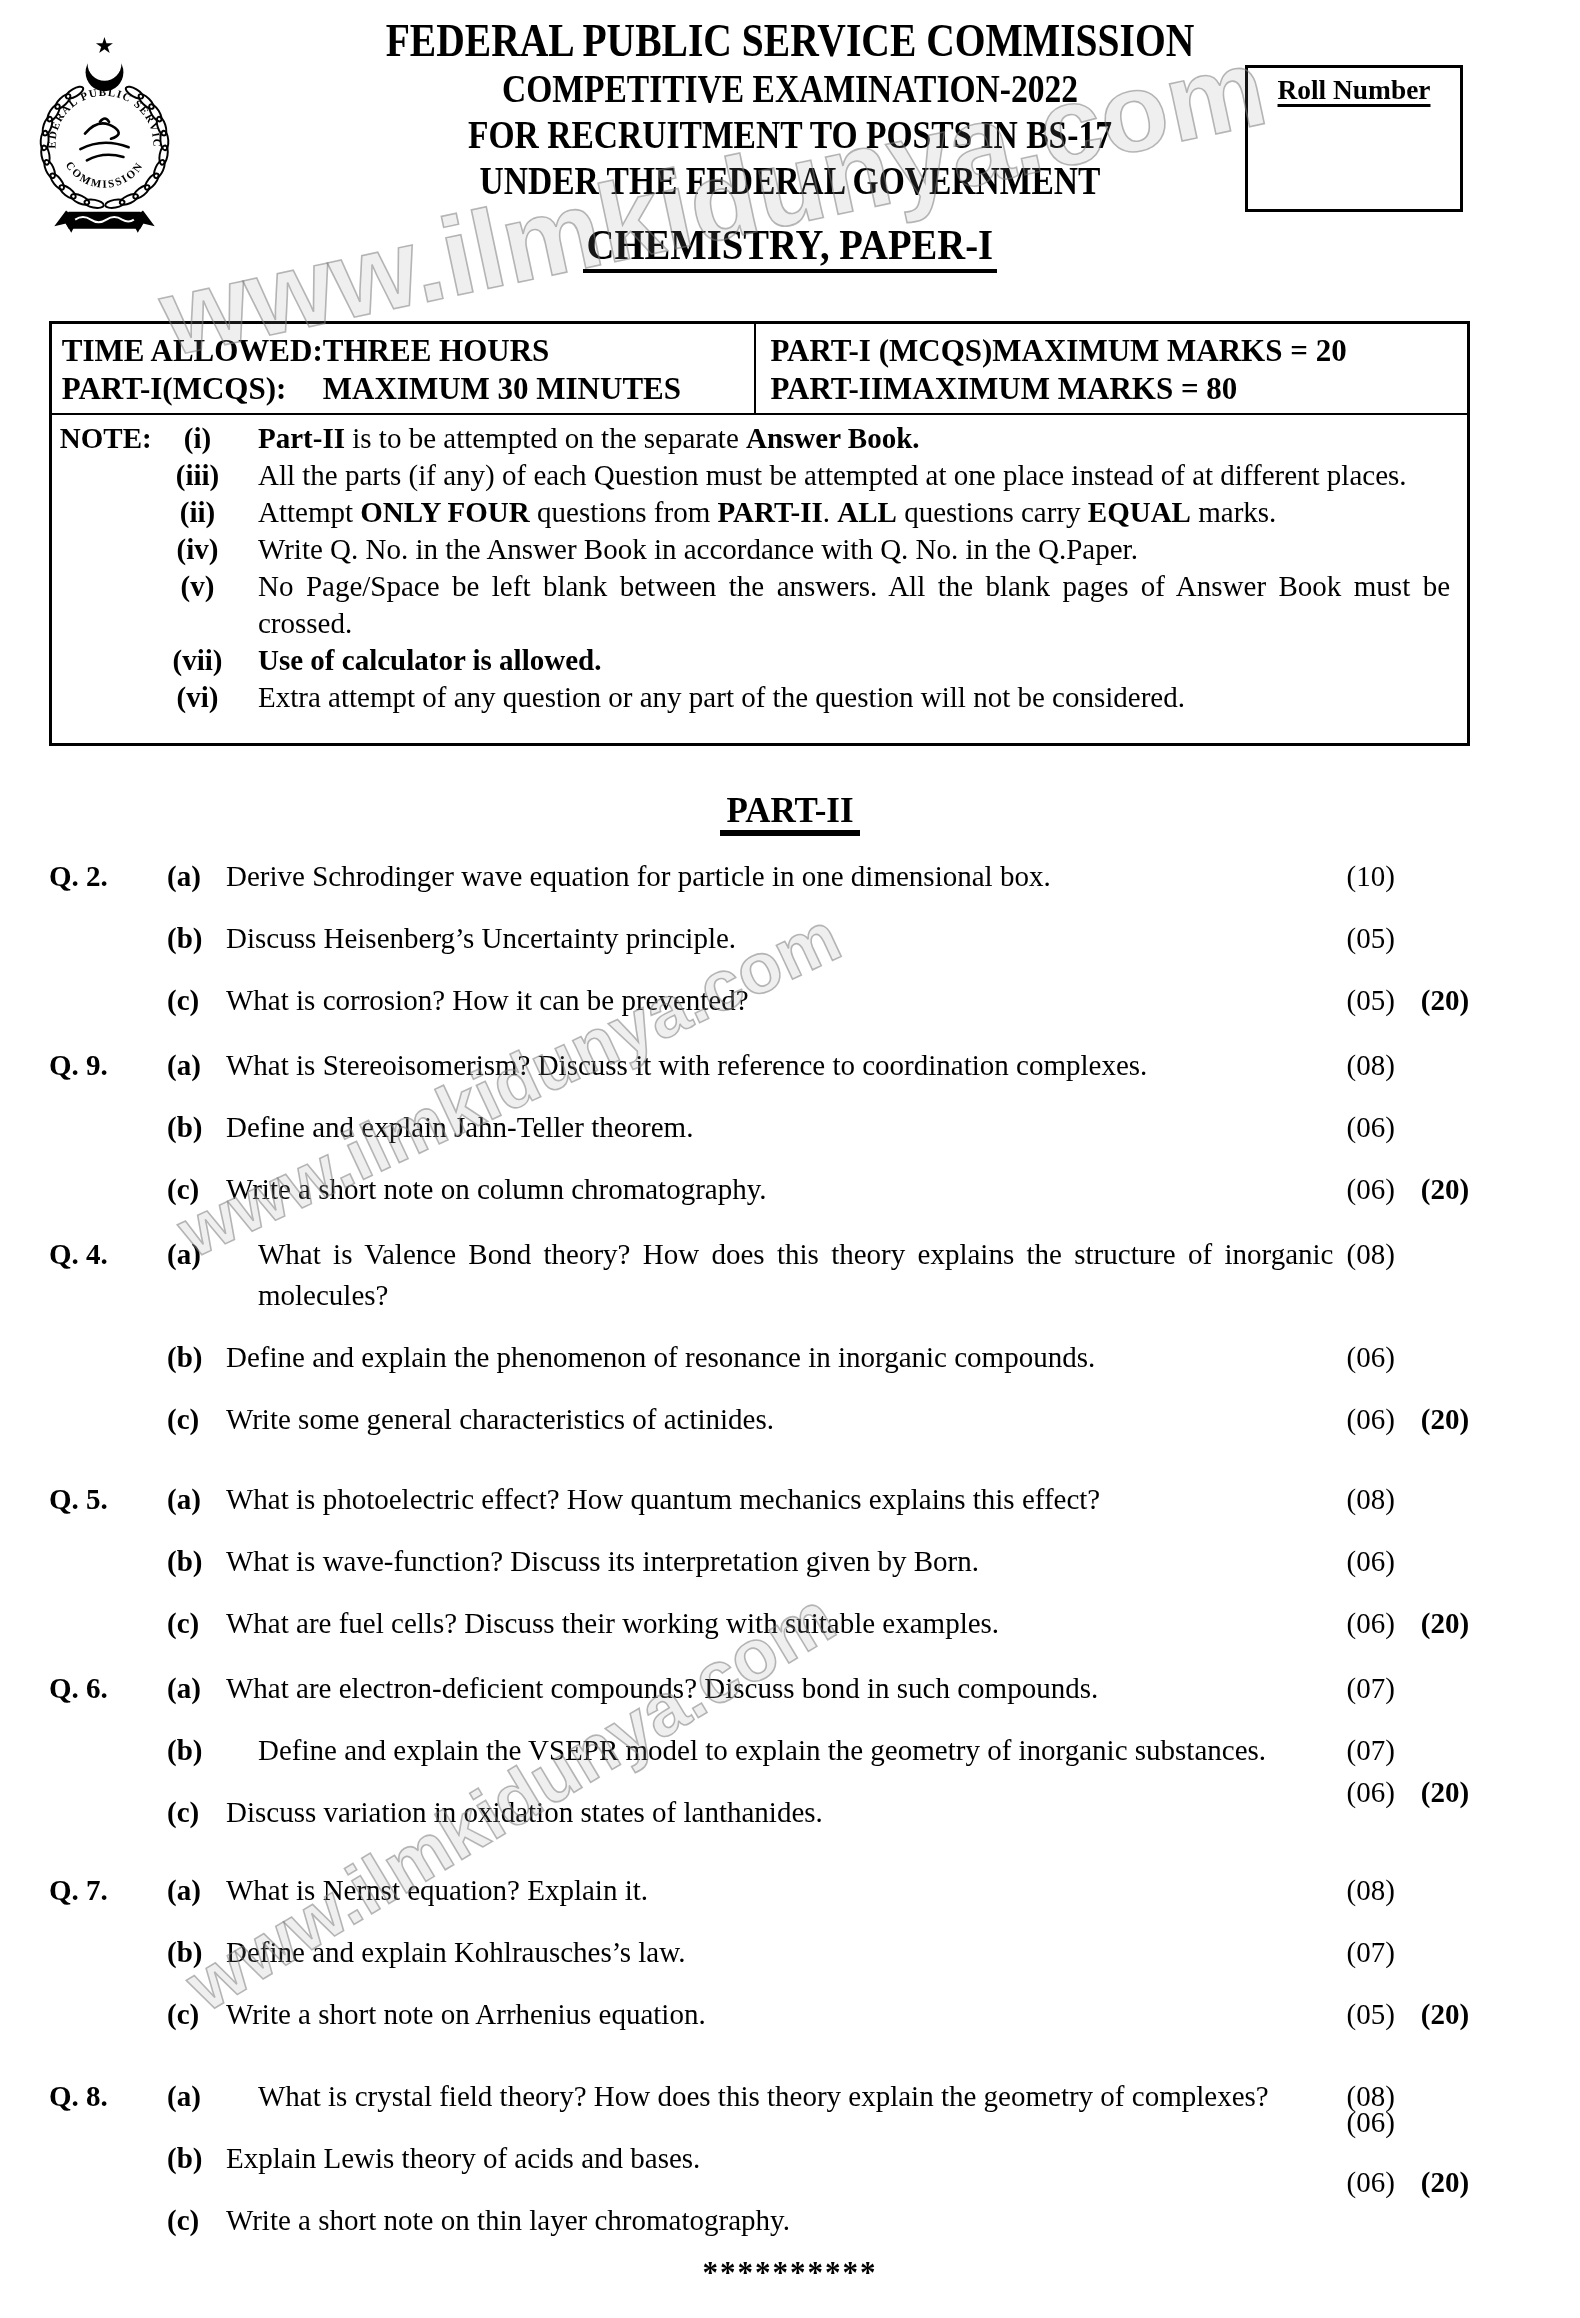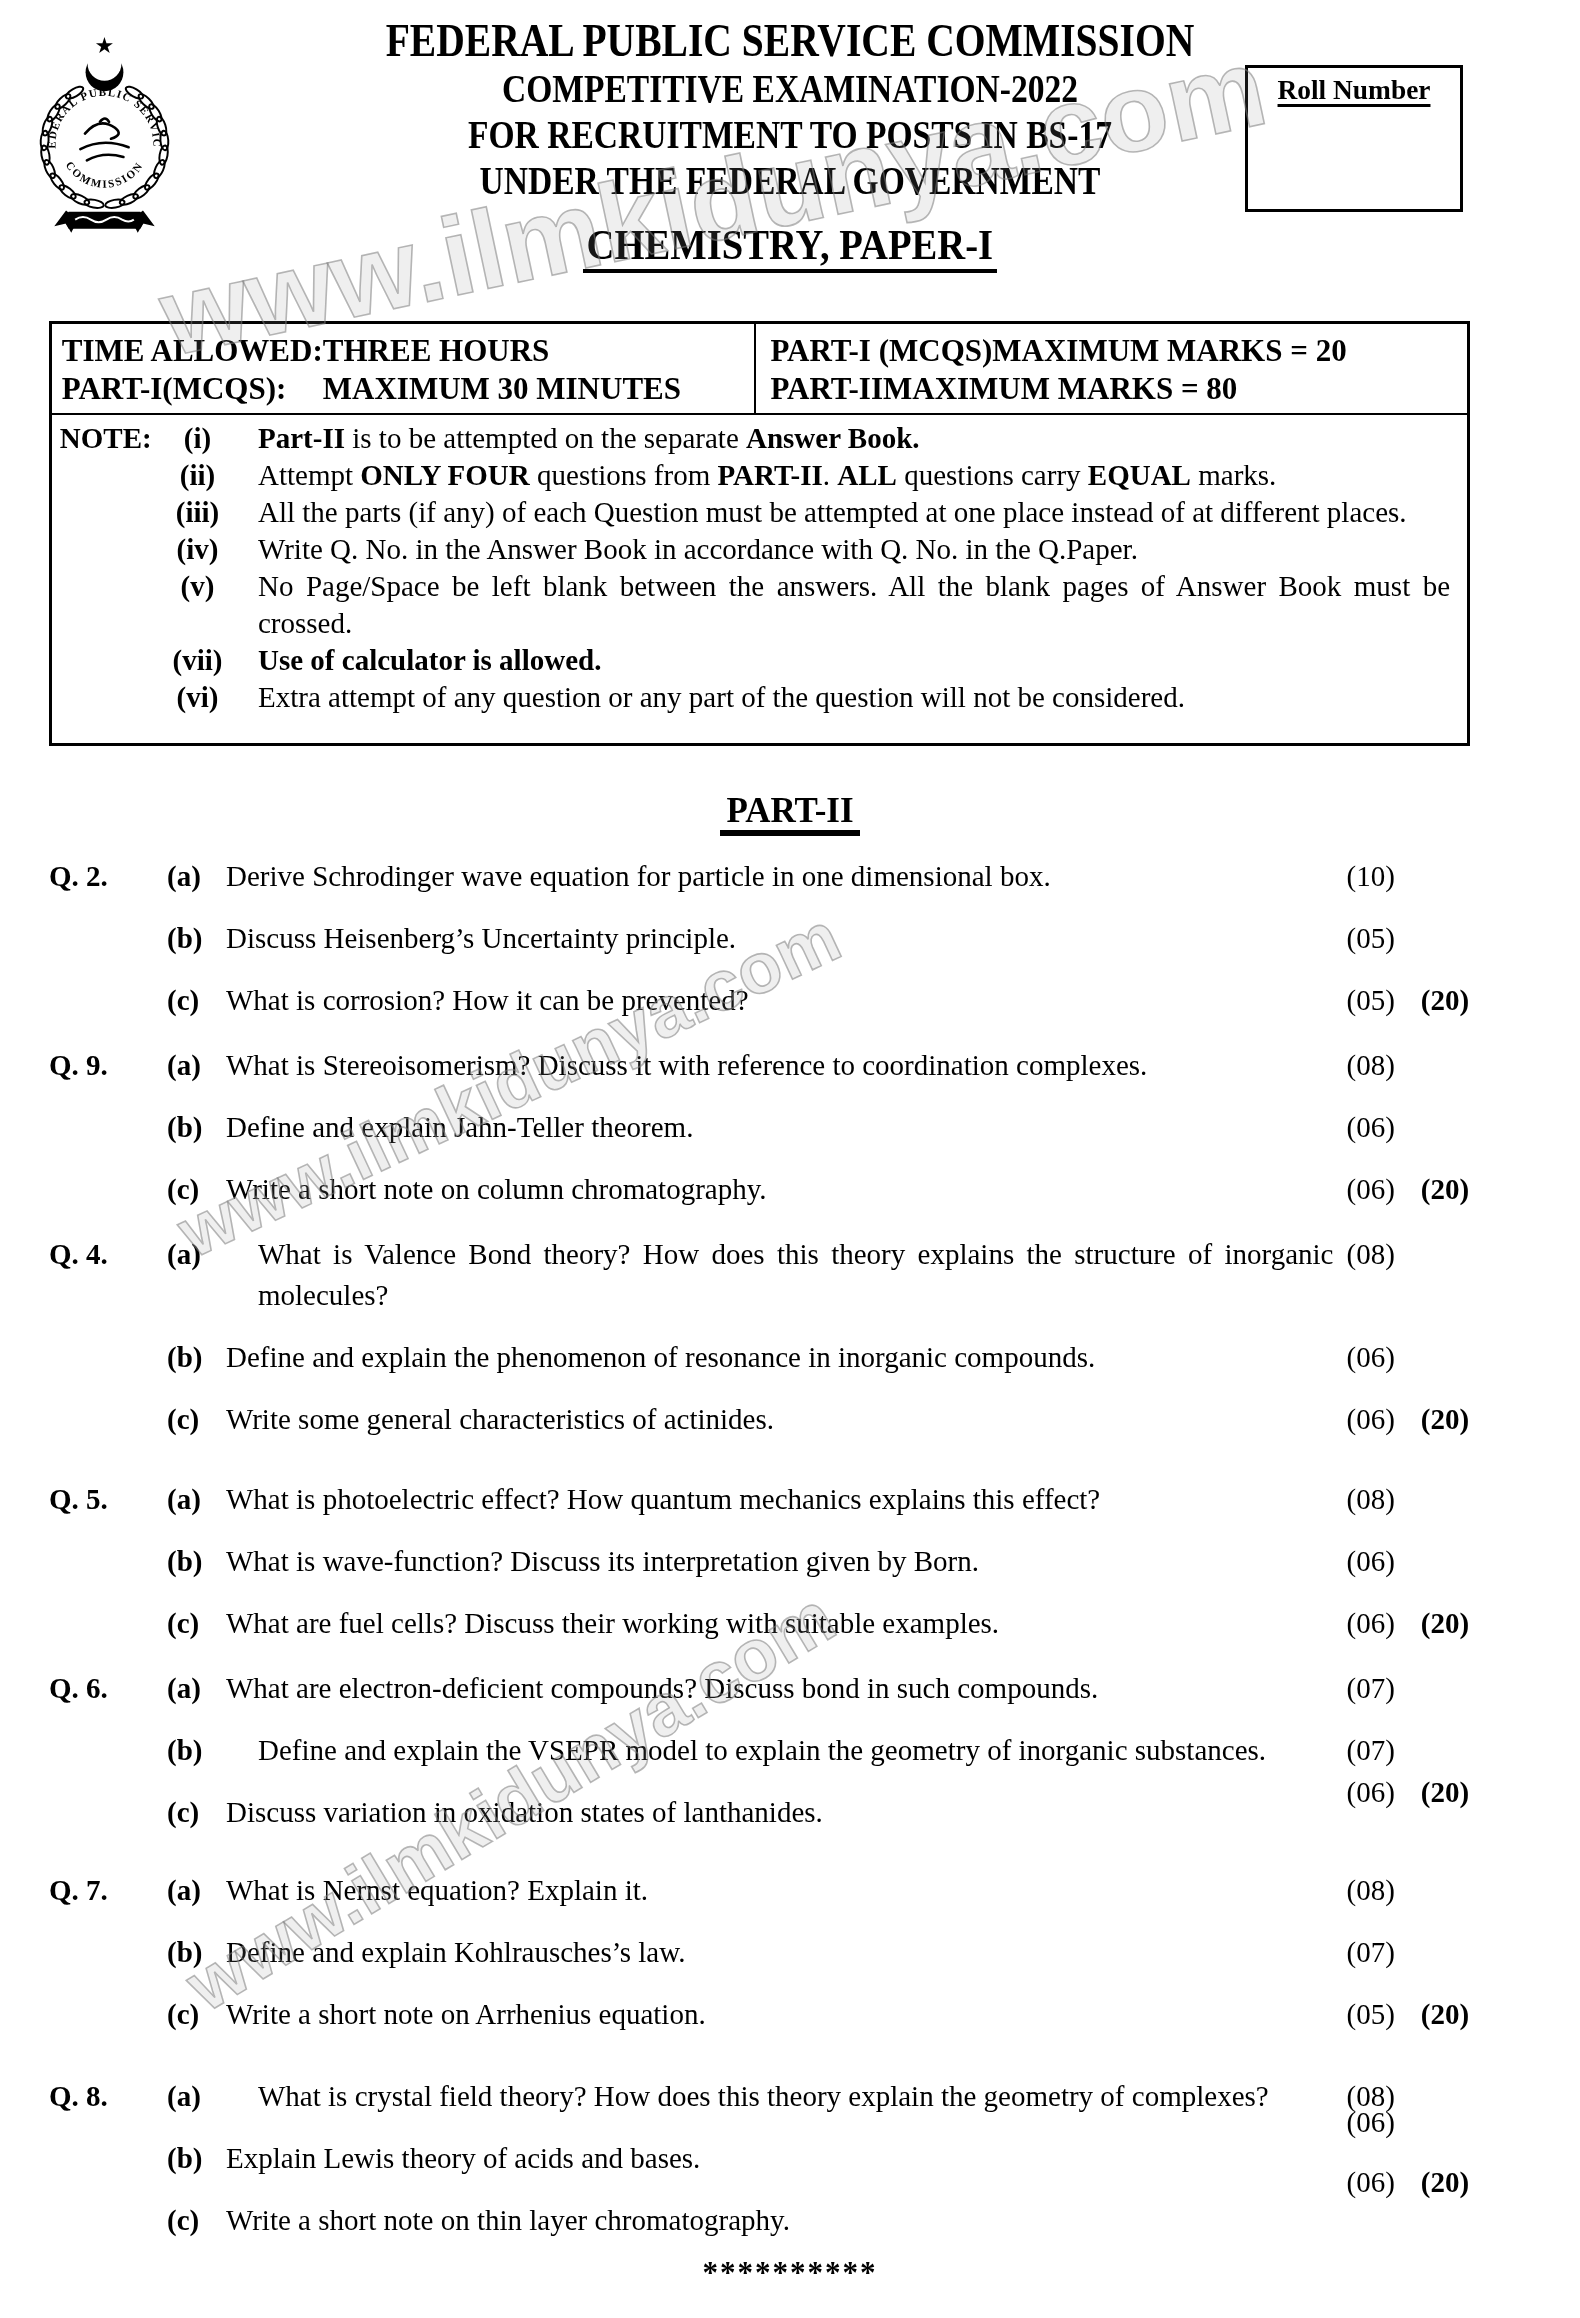--- a/index.html
+++ b/index.html
@@ -161,27 +161,27 @@
   </div>
 
   <div id="note-area">
     <div class="note-row">
       <span class="note-label">NOTE:</span>
       <span class="note-num">(i)</span>
       <span class="note-text"><span class="b">Part-II</span><span> is to be attempted on the separate </span><span class="b">Answer Book.</span></span>
     </div>
     <div class="note-row">
       <span class="note-label"></span>
+      <span class="note-num">(iii)</span>
+      <span class="note-text"><span>All the parts (if any) of each Question must be attempted at one place instead of at different places.</span></span>
+    </div>
+    <div class="note-row">
+      <span class="note-label"></span>
       <span class="note-num">(ii)</span>
       <span class="note-text"><span>Attempt </span><span class="b">ONLY FOUR</span><span> questions from </span><span class="b">PART-II</span><span>. </span><span class="b">ALL</span><span> questions carry </span><span class="b">EQUAL</span><span> marks.</span></span>
-    </div>
-    <div class="note-row">
-      <span class="note-label"></span>
-      <span class="note-num">(iii)</span>
-      <span class="note-text"><span>All the parts (if any) of each Question must be attempted at one place instead of at different places.</span></span>
     </div>
     <div class="note-row">
       <span class="note-label"></span>
       <span class="note-num">(iv)</span>
       <span class="note-text"><span>Write Q. No. in the Answer Book in accordance with Q. No. in the Q.Paper.</span></span>
     </div>
     <div class="note-row">
       <span class="note-label"></span>
       <span class="note-num">(v)</span>
       <span class="note-text"><span>No Page/Space be left blank between the answers. All the blank pages of Answer Book must be crossed.</span></span>

